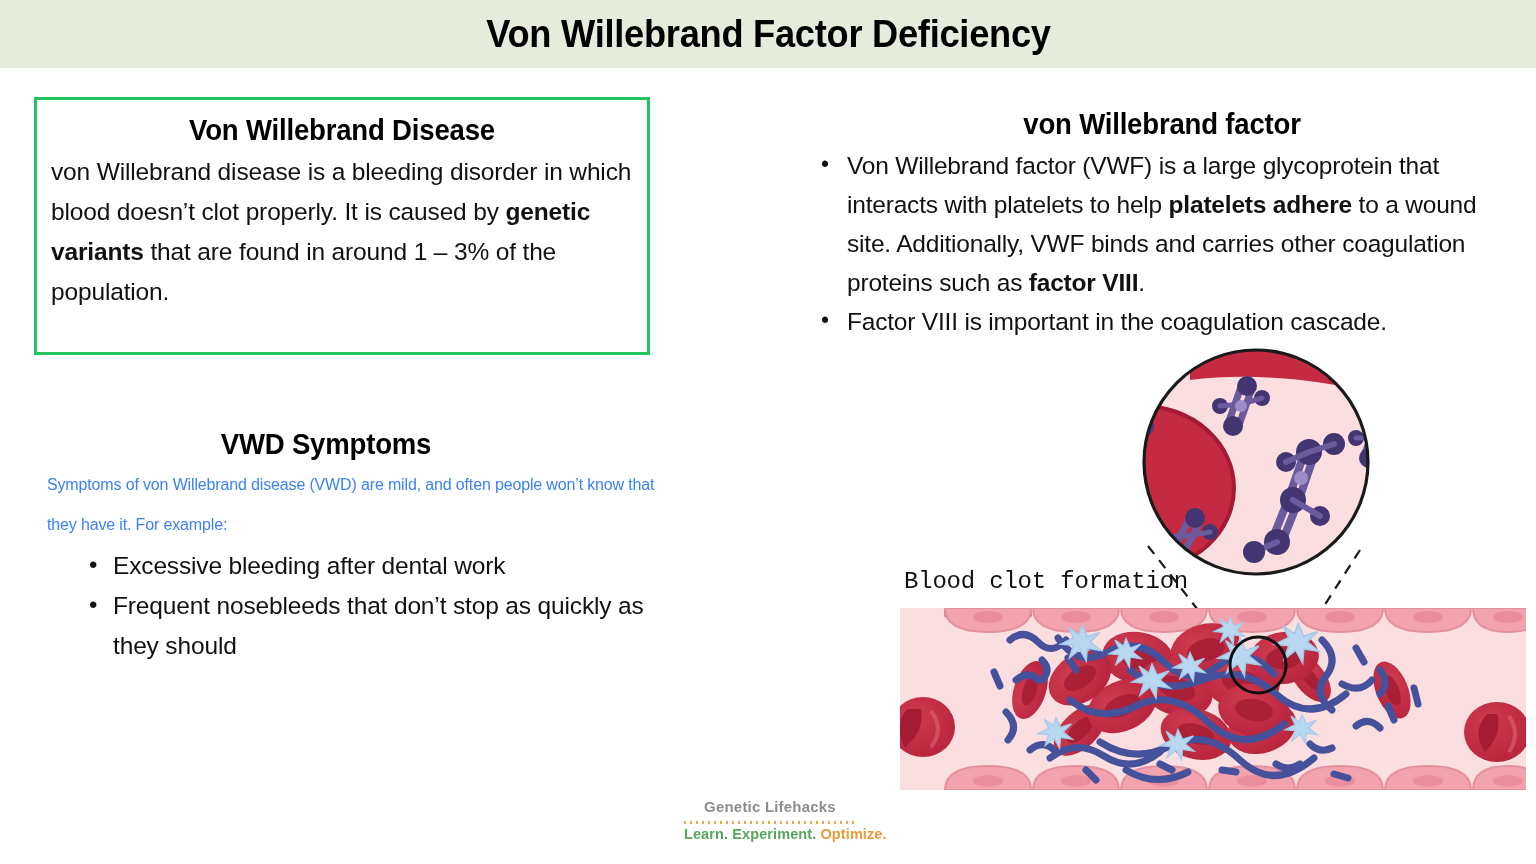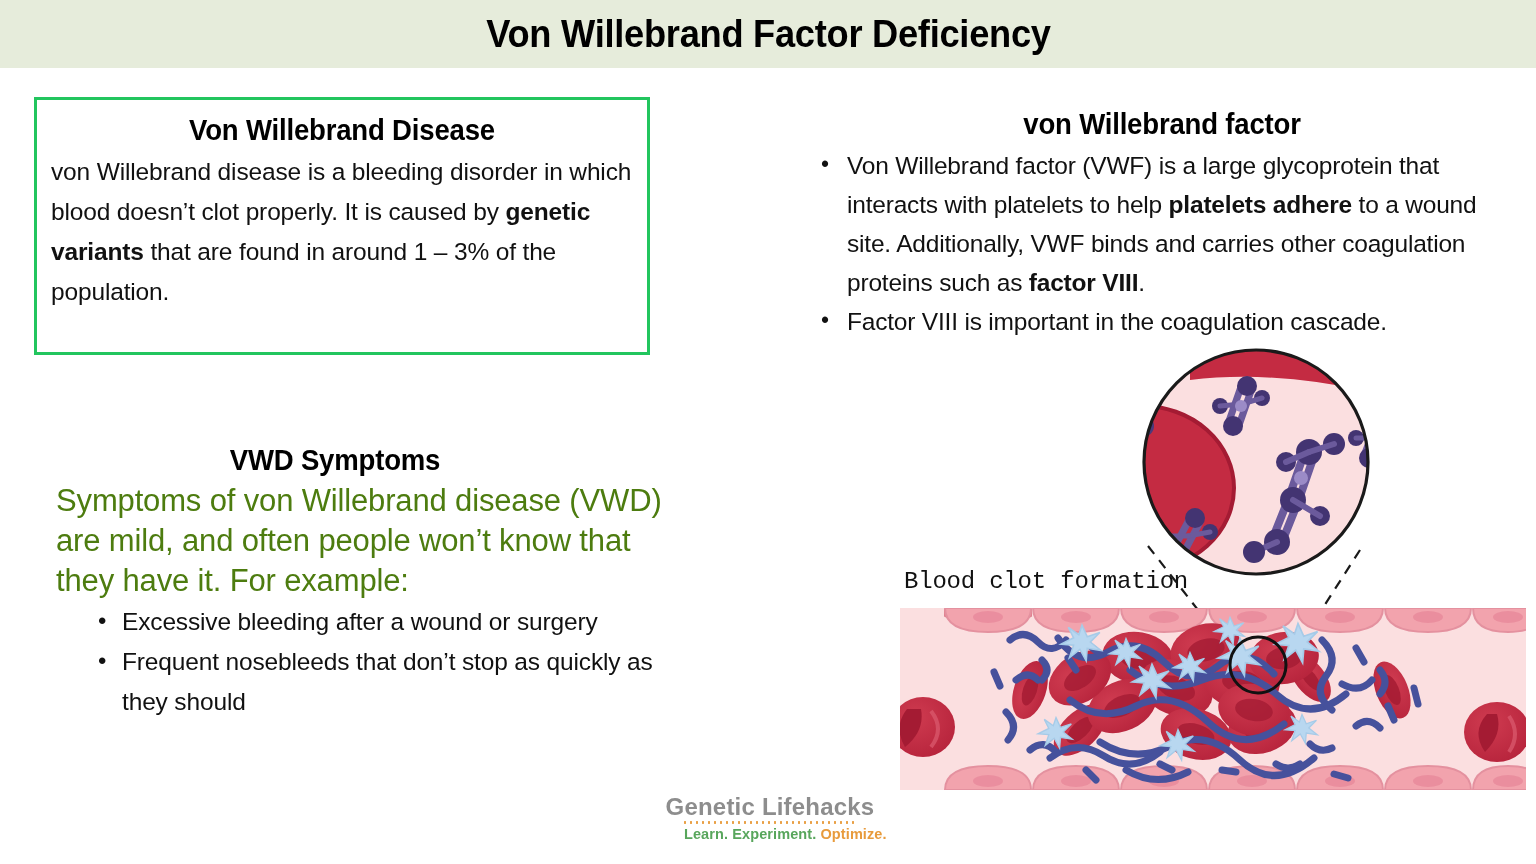--- a/index.html
+++ b/index.html
@@ -31,28 +31,28 @@
   .vwd-box-title {
     text-align: center; font-size: 29px; font-weight: 700; color: #000;
     transform: scaleX(0.95); letter-spacing: -0.2px; margin-bottom: 5px;
   }
   .body-text {
     font-size: 24.5px; line-height: 40px; color: #111; letter-spacing: -0.15px;
   }
   .body-text b { font-weight: 700; }
 
   .symptoms {
-    position: absolute; left: 44px; top: 428px; width: 620px; margin-top: 16px;
+    position: absolute; left: 35px; top: 428px; width: 620px;
   }
   .symptoms-title {
     text-align: center; font-size: 29px; font-weight: 700; color: #000;
     transform: scaleX(0.95); letter-spacing: -0.2px; margin-bottom: 4px;
     padding-right: 40px;
   }
-  .symptoms-intro { font-size: 31px; line-height: 40px; color: #4d7c0f; letter-spacing: -0.15px; padding-left: 12px; }
+  .symptoms-intro { font-size: 16px; line-height: 40px; color: #3b82f6; letter-spacing: -0.15px; padding-left: 12px; }
   ul.bullets { list-style: none; margin-top: 1px; padding-left: 50px; }
   ul.bullets li {
     position: relative; font-size: 24.5px; line-height: 40px; color: #111;
     letter-spacing: -0.15px; padding-left: 28px;
   }
   ul.bullets li::before {
     content: "\2022"; position: absolute; left: 4px; top: -1px; font-size: 24px; color: #111;
   }
 
   
@@ -75,21 +75,21 @@
   .illus { position: absolute; left: 890px; top: 340px; width: 646px; height: 470px; }
   .clot-label {
     position: absolute; left: 14px; top: 228px;
     font-size: 24px; color: #111; letter-spacing: -0.2px; white-space: nowrap; font-family: Liberation Mono, monospace;
   }
   .svg-illus { position: absolute; left: 0; top: 0; }
 
   
   .logo { position: absolute; left: 664px; top: 794px; width: 212px; text-align: center; }
   .logo-main {
-    font-size: 24px; font-weight: 700; color: #8d8d8d; letter-spacing: 0.2px;
+    font-size: 15px; font-weight: 700; color: #8d8d8d; letter-spacing: 0.2px;
     line-height: 26px;
   }
   .logo-dots {
     height: 5px; margin: 0 auto 1px auto; width: 176px;
     background-image: radial-gradient(circle, #e89b3c 1.1px, transparent 1.3px);
     background-size: 6px 5px; background-repeat: repeat-x;
     opacity: 0.95;
   }
   .logo-tag {
     font-size: 14.5px; font-weight: 700; color: #58a65c; letter-spacing: 0.1px;
@@ -108,21 +108,21 @@
 
   <div class="vwd-box">
     <div class="vwd-box-title">Von Willebrand Disease</div>
     <div class="body-text">von Willebrand disease is a bleeding disorder in which blood doesn’t clot properly. It is caused by <b>genetic variants</b> that are found in around 1 – 3% of the population.</div>
   </div>
 
   <div class="symptoms">
     <div class="symptoms-title">VWD Symptoms</div>
     <div class="symptoms-intro">Symptoms of von Willebrand disease (VWD) are mild, and often people won’t know that they have it. For example:</div>
     <ul class="bullets">
-        <li>Excessive bleeding after a wound or surgery</li>
+        <li>Excessive bleeding after dental work</li>
         <li>Frequent nosebleeds that don’t stop as quickly as they should</li>
       </ul>
   </div>
 
   <div class="vwf-section">
     <div class="vwf-title">von Willebrand factor</div>
     <ul class="vwf-bullets">
         <li>Von Willebrand factor (VWF) is a large glycoprotein that interacts with platelets to help <b>platelets adhere</b> to a wound site. Additionally, VWF binds and carries other coagulation proteins such as <b>factor VIII</b>.</li>
         <li>Factor VIII is important in the coagulation cascade.</li>
       </ul>

